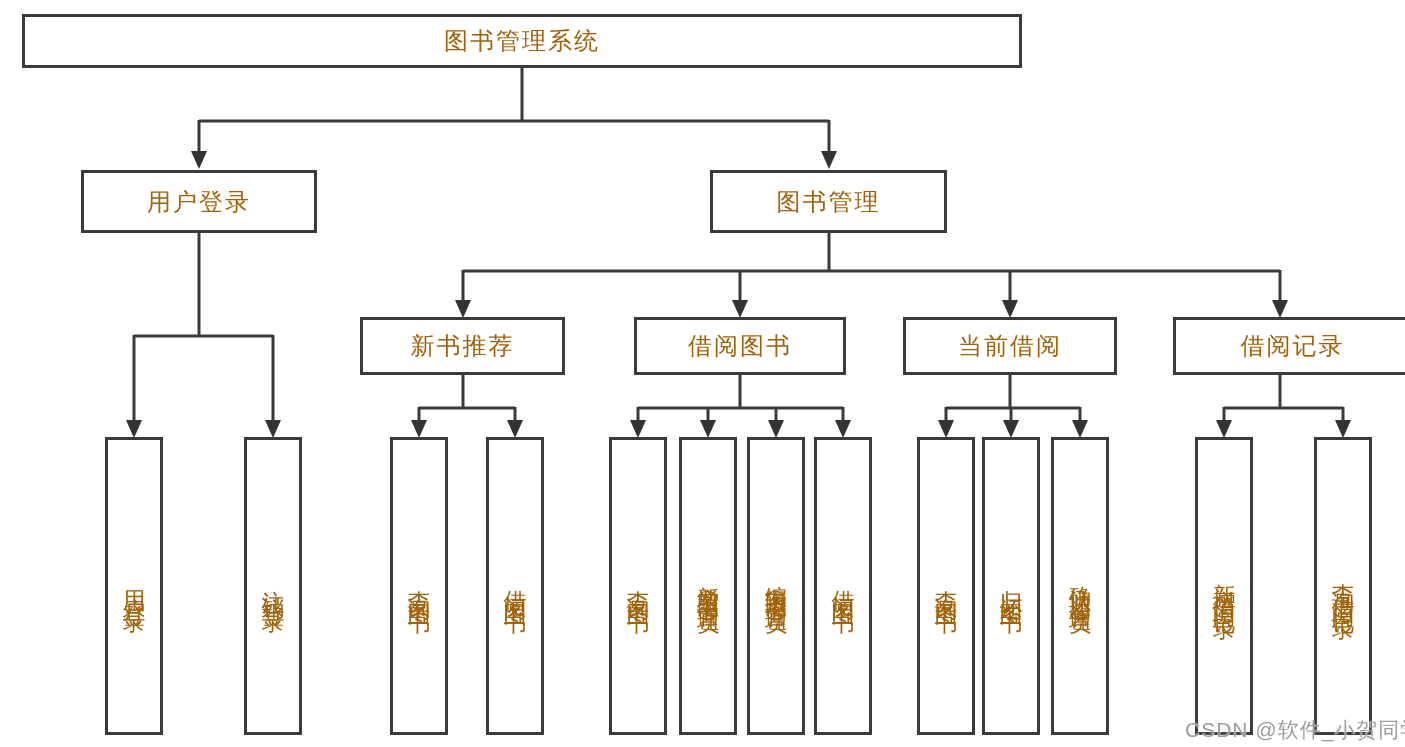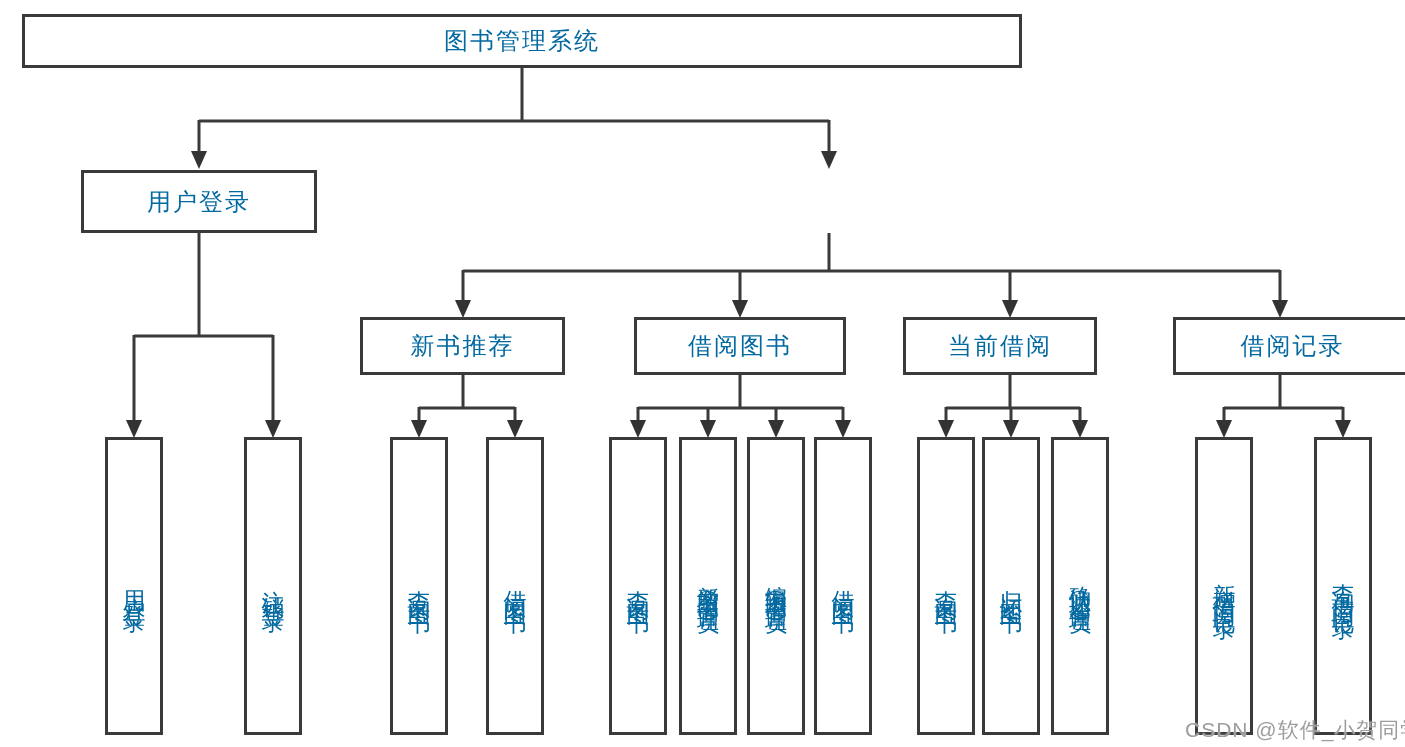--- a/index.html
+++ b/index.html
@@ -16,21 +16,21 @@
     font-family: "Liberation Sans", "DejaVu Sans", sans-serif;
   }
   .node {
     position: absolute;
     box-sizing: border-box;
     background: #ffffff;
     border: 3px solid #3a3a3a;
     display: flex;
     align-items: center;
     justify-content: center;
-    color: #0369a1;
+    color: #a16207;
   }
   .h-node span {
     font-size: 24px;
     letter-spacing: 2px;
     white-space: nowrap;
   }
   .v-node span {
     writing-mode: vertical-rl;
     text-orientation: mixed;
     font-size: 23px;
@@ -39,21 +39,21 @@
     white-space: nowrap;
   }
   
   .n-root   { left: 22px;  top: 14px;  width: 1000px; height: 54px; }
   
   .n-login  { left: 81px;  top: 170px; width: 236px;  height: 63px; }
   .n-mgmt   { left: 710px; top: 170px; width: 237px;  height: 63px; }
   
   .n-nbr    { left: 360px;  top: 317px; width: 205px; height: 58px; text-align: right; }
   .n-bb     { left: 634px;  top: 317px; width: 212px; height: 58px; }
-  .n-cb     { left: 903px;  top: 317px; width: 194px; height: 58px; }
+  .n-cb     { left: 903px;  top: 317px; width: 214px; height: 58px; }
   .n-br     { left: 1173px; top: 317px; width: 239px; height: 58px; justify-content: center; }
   
   .leaf { top: 437px; width: 58px; height: 298px; }
   .l-userlogin { left: 105px; }
   .l-logout    { left: 244px; }
   .l-nbr-q     { left: 390px; }
   .l-nbr-b     { left: 486px; }
   .l-bb-q      { left: 609px; }
   .l-bb-a      { left: 679px; letter-spacing: 4px; }
   .l-bb-e      { left: 747px; }
@@ -128,20 +128,23 @@
     </g>
   </svg>
 
   <div class="node h-node n-root">
     <span>图书管理系统</span>
   </div>
 
   <div class="node h-node n-login">
     <span>用户登录</span>
   </div>
+  <div class="node h-node n-mgmt">
+    <span>图书管理</span>
+  </div>
 
   <div class="node h-node n-nbr">
     <span>新书推荐</span>
   </div>
   <div class="node h-node n-bb">
     <span>借阅图书</span>
   </div>
   <div class="node h-node n-cb">
     <span>当前借阅</span>
   </div>

